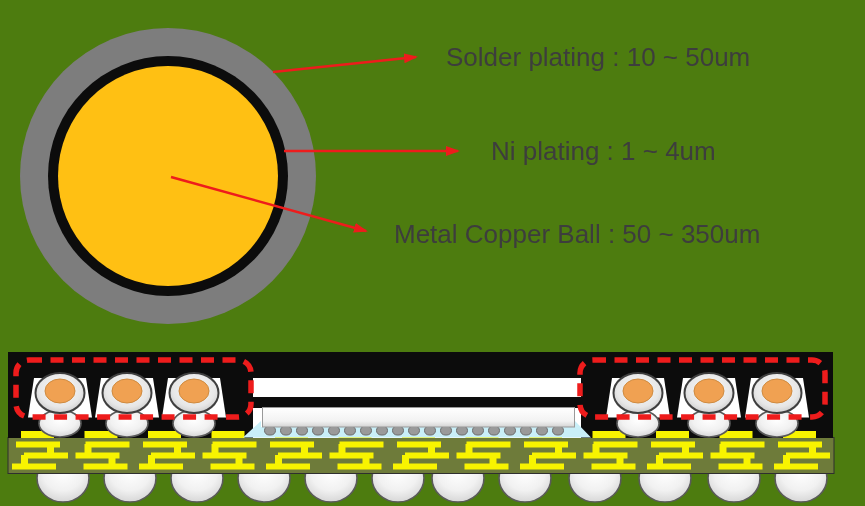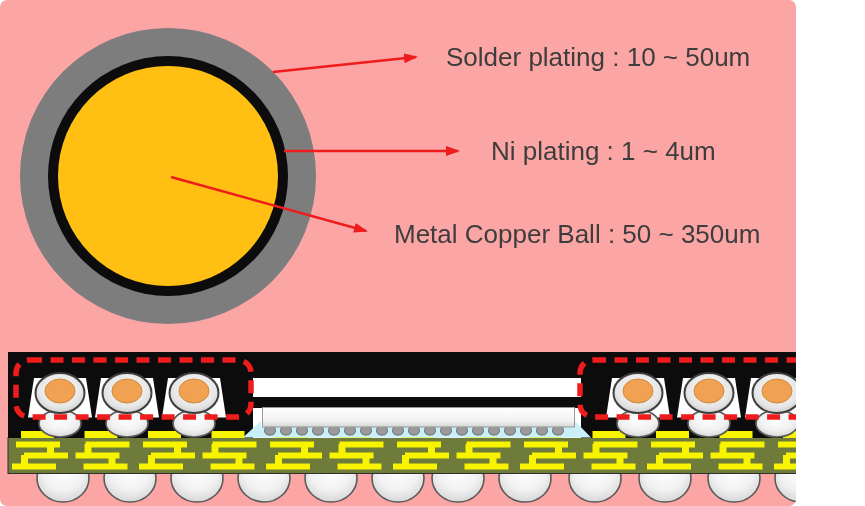--- a/index.html
+++ b/index.html
@@ -1,21 +1,21 @@
 <!DOCTYPE html>
 <html style="--gray: #7d7d7d; --black: #0c0c0c; --orange: #ffc013; --red: #ee1c1c; --text: #3d3d3d; --green: #6e7b3a; --yellow: #f8f400; --cyan: #c9eff8; --bump: #9a9a9a; --core: #f0a152;"><head>
 <meta charset="utf-8">
 <style>
   :root{
     --gray:#7d7d7d; --black:#0c0c0c; --orange:#ffc013; --red:#ee1c1c;
     --text:#3d3d3d; --green:#6e7b3a; --yellow:#f8f400; --cyan:#c9eff8;
     --bump:#9a9a9a; --core:#f0a152;
   }
   html,body{margin:0;padding:0;background:#ffffff;}
-  .canvas{width:796px;height:506px;position:relative;overflow:hidden;background:#fca5a5;border-radius:7px;}
+  .canvas{width:865px;height:506px;position:relative;overflow:hidden;background:#4d7c0f;}
   svg{display:block;}
   .lbl{font-family:"Liberation Sans",sans-serif;font-size:26px;fill:var(--text);}
   .arrowline{stroke:var(--red);stroke-width:2.5;fill:none;}
   .dashbox{fill:none;stroke:var(--red);stroke-width:5.5;stroke-dasharray:13 8.5;}
 </style>
 </head>
 <body>
 
 <div class="canvas">
 <svg id="fig" width="865" height="506" viewBox="0 0 865 506">

